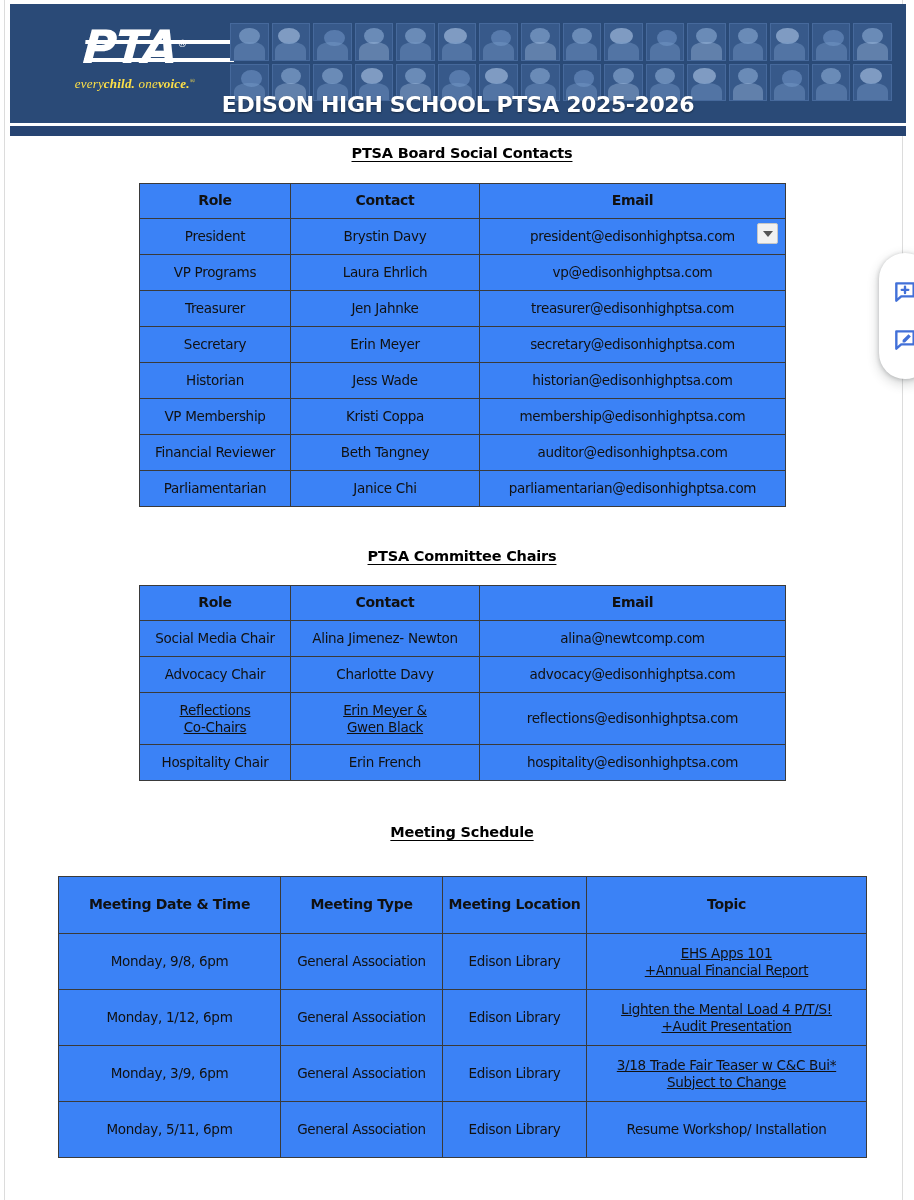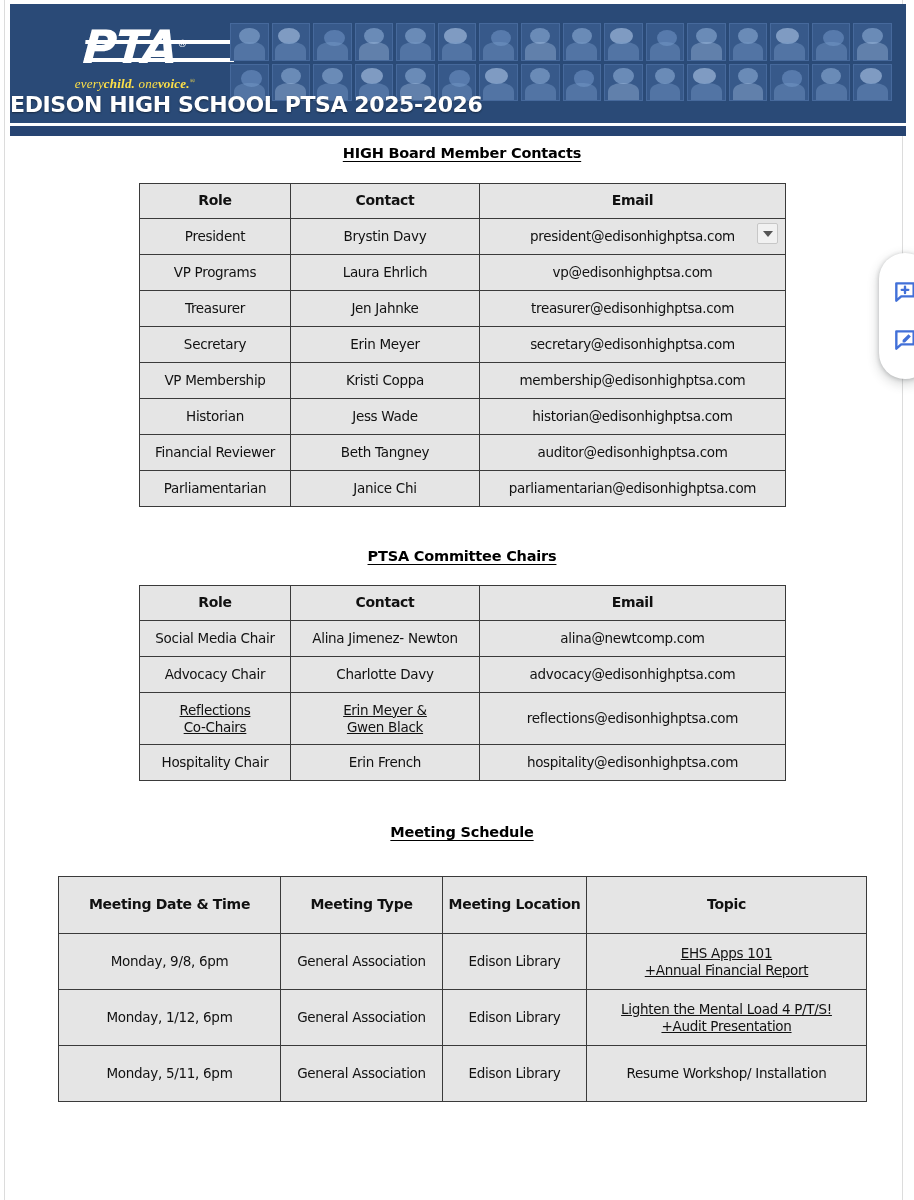--- a/index.html
+++ b/index.html
@@ -107,21 +107,21 @@
     border-radius: 42% 42% 0 0;
     background: rgba(120,155,200,0.42);
   }
   .photo-cell.v2::before { left: 14%; width: 62%; background: rgba(175,200,232,0.6); }
   .photo-cell.v3::before { left: 28%; top: 16%; background: rgba(120,155,205,0.5); }
   .photo-cell.v4::after { background: rgba(165,192,226,0.38); }
 
   .banner-title {
     position: absolute;
     left: 0; right: 0; bottom: 6px;
-    text-align: left;
+    text-align: center;
     font-family: "DejaVu Sans", sans-serif;
     font-weight: 700;
     font-size: 22px;
     letter-spacing: -0.4px;
     color: #ffffff;
     text-shadow: 0 1px 2px rgba(0,0,0,.45);
     white-space: nowrap;
   }
   .banner-divider {
     position: absolute;
@@ -147,21 +147,21 @@
   }
   .section-heading span {
     text-decoration: underline;
     text-underline-offset: 3px;
   }
 
   
   .tbl {
     position: absolute;
     border-collapse: collapse;
-    background: #e5e5e5;
+    background: #3b82f6;
     table-layout: fixed;
   }
   .tbl td, .tbl th {
     border: 1px solid #3a3a3a;
     text-align: center;
     vertical-align: middle;
     font-family: "DejaVu Sans", sans-serif;
     font-size: 13.5px;
     color: #111111;
     letter-spacing: -0.3px;
@@ -289,21 +289,21 @@
         <div class="photo-cell"></div>
         <div class="photo-cell v2"></div>
       </div>
 
       <div class="banner-title">EDISON HIGH SCHOOL PTSA 2025-2026</div>
     </div>
     <div class="banner-divider"></div>
     <div class="banner-foot"></div>
 
     <div class="section-heading" style="top:145px;">
-      <span>HIGH Board Member Contacts</span>
+      <span>PTSA Board Social Contacts</span>
     </div>
 
     <table class="tbl" id="table-board">
       <colgroup>
           <col class="c1">
           <col class="c2">
           <col class="c3">
         </colgroup>
       <thead>
         <tr>
@@ -327,28 +327,28 @@
           <td>Treasurer</td>
           <td>Jen Jahnke</td>
           <td>treasurer@edisonhighptsa.com</td>
         </tr>
         <tr>
           <td>Secretary</td>
           <td>Erin Meyer</td>
           <td>secretary@edisonhighptsa.com</td>
         </tr>
         <tr>
+          <td>Historian</td>
+          <td>Jess Wade</td>
+          <td>historian@edisonhighptsa.com</td>
+        </tr>
+        <tr>
           <td>VP Membership</td>
           <td>Kristi Coppa</td>
           <td>membership@edisonhighptsa.com</td>
-        </tr>
-        <tr>
-          <td>Historian</td>
-          <td>Jess Wade</td>
-          <td>historian@edisonhighptsa.com</td>
         </tr>
         <tr>
           <td>Financial Reviewer</td>
           <td>Beth Tangney</td>
           <td>auditor@edisonhighptsa.com</td>
         </tr>
         <tr>
           <td>Parliamentarian</td>
           <td>Janice Chi</td>
           <td>parliamentarian@edisonhighptsa.com</td>
@@ -435,20 +435,29 @@
         <tr>
           <td>Monday, 1/12, 6pm</td>
           <td>General Association</td>
           <td>Edison Library</td>
           <td class="multiline">
               <span class="ln">Lighten the Mental Load 4 P/T/S!</span>
               <span class="ln">+Audit Presentation</span>
             </td>
         </tr>
         <tr>
+          <td>Monday, 3/9, 6pm</td>
+          <td>General Association</td>
+          <td>Edison Library</td>
+          <td class="multiline">
+              <span class="ln">3/18 Trade Fair Teaser w C&amp;C Bui*</span>
+              <span class="ln">Subject to Change</span>
+            </td>
+        </tr>
+        <tr>
           <td>Monday, 5/11, 6pm</td>
           <td>General Association</td>
           <td>Edison Library</td>
           <td class="multiline">Resume Workshop/ Installation</td>
         </tr>
       </tbody>
     </table>
 
   </div>
 

